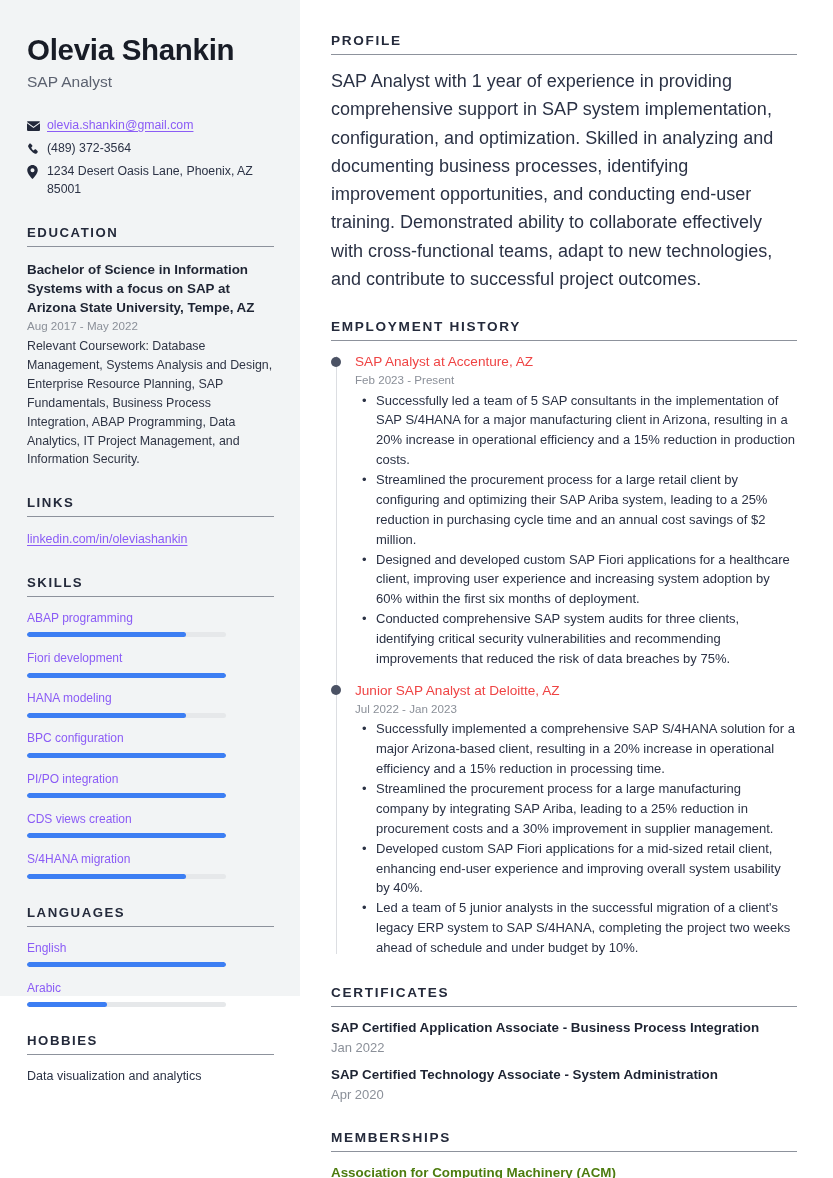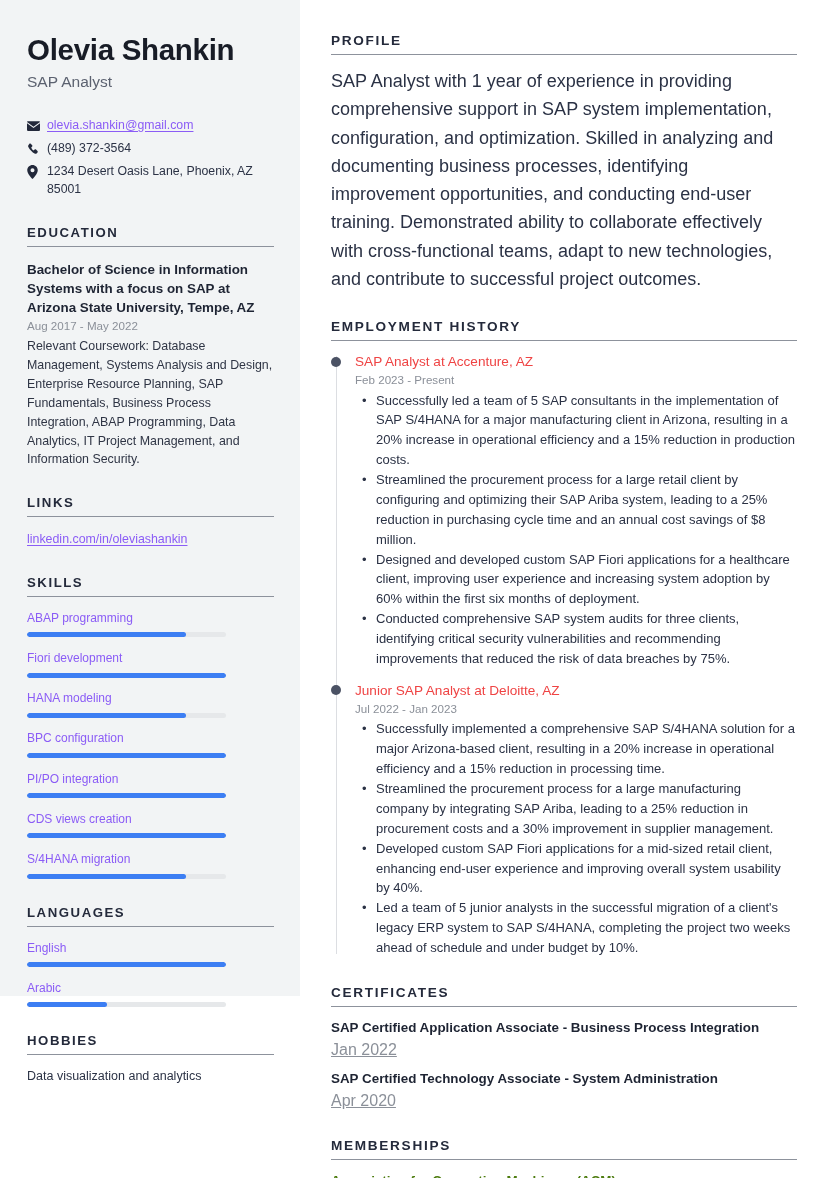--- a/index.html
+++ b/index.html
@@ -226,25 +226,24 @@
   .cert-item { margin-bottom: 9px; }
   .cert-item:last-child { margin-bottom: 0; }
   .cert-title {
     font-size: 13.4px;
     font-weight: bold;
     color: #1e2433;
     line-height: 1.4;
     margin: 0;
   }
   .cert-date {
-    font-size: 16px;
+    font-size: 13px;
     color: #8b9099;
     margin: 1px 0 0 0;
     line-height: 1.4;
-    text-decoration: underline;
   }
   .mem-item {
     font-size: 13.4px;
     font-weight: bold;
     color: #4d7c0f;
     line-height: 1.4;
     margin-bottom: 11px;
   }
   .mem-item:last-child { margin-bottom: 0; padding-left: 32px; }
 
@@ -396,21 +395,21 @@
       <div class="m-sec-rule"></div>
 
       <div class="timeline">
 
         <div class="job">
           <span class="job-dot"></span>
           <div class="job-h">SAP Analyst at Accenture, AZ</div>
           <div class="job-date">Feb 2023 - Present</div>
           <ul class="bullets">
             <li>Successfully led a team of 5 SAP consultants in the implementation of SAP S/4HANA for a major manufacturing client in Arizona, resulting in a 20% increase in operational efficiency and a 15% reduction in production costs.</li>
-            <li>Streamlined the procurement process for a large retail client by configuring and optimizing their SAP Ariba system, leading to a 25% reduction in purchasing cycle time and an annual cost savings of $8 million.</li>
+            <li>Streamlined the procurement process for a large retail client by configuring and optimizing their SAP Ariba system, leading to a 25% reduction in purchasing cycle time and an annual cost savings of $2 million.</li>
             <li>Designed and developed custom SAP Fiori applications for a healthcare client, improving user experience and increasing system adoption by 60% within the first six months of deployment.</li>
             <li>Conducted comprehensive SAP system audits for three clients, identifying critical security vulnerabilities and recommending improvements that reduced the risk of data breaches by 75%.</li>
           </ul>
         </div>
 
         <div class="job">
           <span class="job-dot"></span>
           <div class="job-h">Junior SAP Analyst at Deloitte, AZ</div>
           <div class="job-date">Jul 2022 - Jan 2023</div>
           <ul class="bullets">

